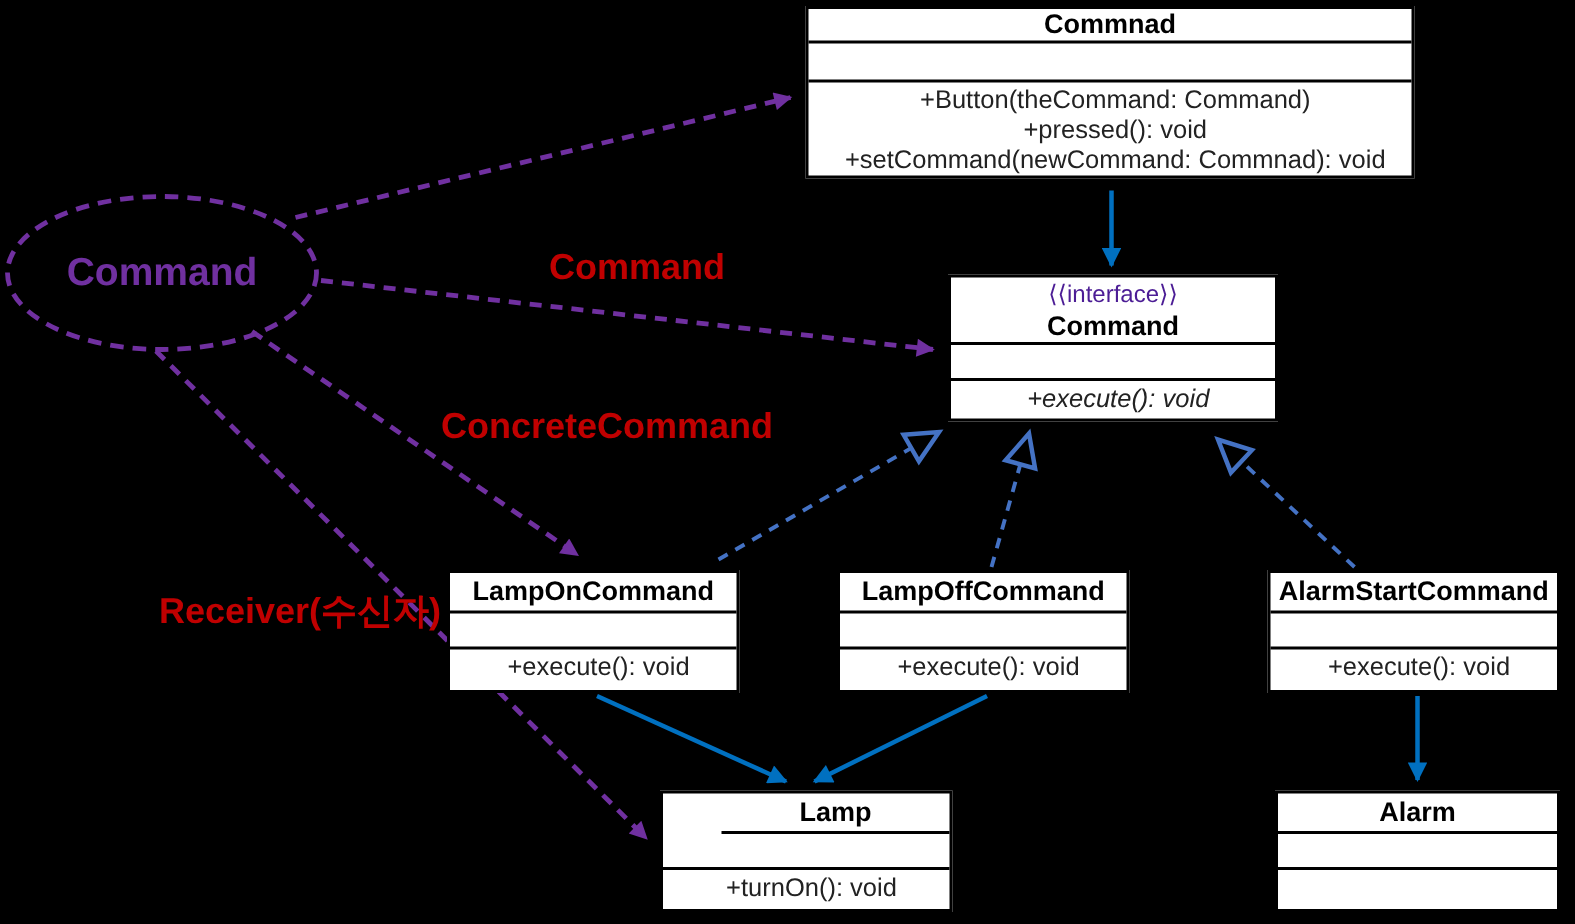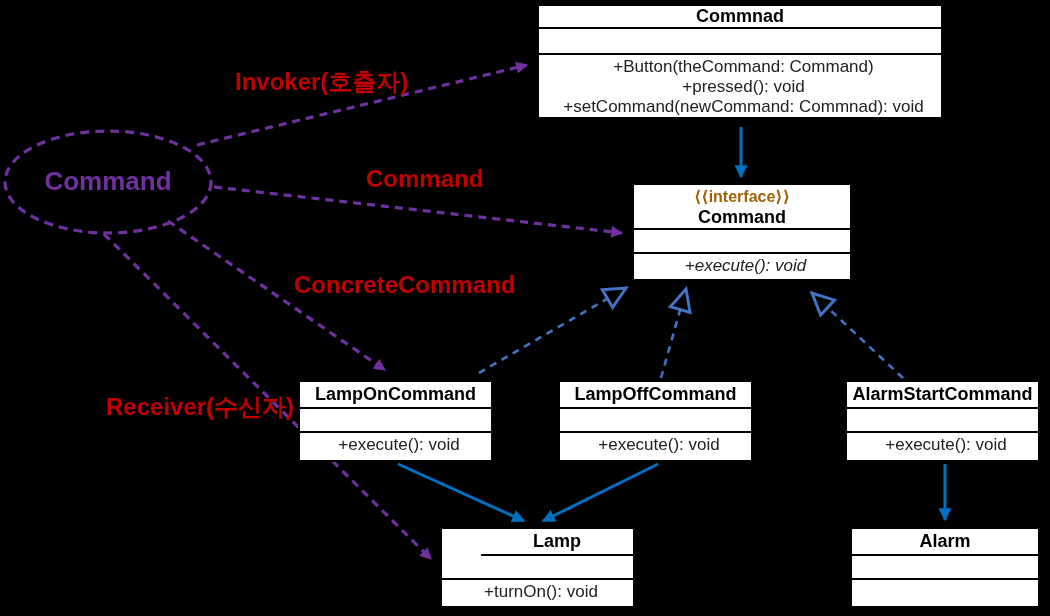--- a/index.html
+++ b/index.html
@@ -14,21 +14,21 @@
     position:absolute;background:#fff;border:2px solid #000;box-sizing:border-box;
   }
   .uml-title{
     text-align:center;font-weight:bold;color:#000;font-size:18px;
     display:flex;flex-direction:column;justify-content:center;align-items:center;
     border-bottom:2px solid #000;box-sizing:border-box;
   }
   .uml-attrs{border-bottom:2px solid #000;box-sizing:border-box;}
   .uml-methods{color:#222;font-size:17px;padding:2px 0 0 7px;box-sizing:border-box;text-align:center;}
   .uml-methods .m{line-height:20px;white-space:nowrap;}
-  .stereotype{font-weight:bold;font-size:16px;line-height:21px;color:#a16207;}
+  .stereotype{font-weight:normal;font-size:16px;line-height:21px;color:#4c1d95;}
   .iface-name{font-size:18px;line-height:21px;}
   .italic .m{font-style:italic;}
 
   
   .edge-label{
     position:absolute;color:#C00000;font-weight:bold;font-size:24px;white-space:nowrap;
   }
   
   .ellipse-label{
     position:absolute;color:#7030A0;font-weight:bold;font-size:26px;
@@ -65,21 +65,20 @@
     <line x1="658" y1="464" x2="543" y2="521" stroke="#0070C0" stroke-width="3" marker-end="url(#arrB)"></line>
     <line x1="945" y1="464" x2="945" y2="520" stroke="#0070C0" stroke-width="3" marker-end="url(#arrB)"></line>
 
     <line x1="479" y1="373" x2="626" y2="288" stroke="#4472C4" stroke-width="2.6" stroke-dasharray="7 6" marker-end="url(#triB)"></line>
     <line x1="661" y1="378" x2="686" y2="289" stroke="#4472C4" stroke-width="2.6" stroke-dasharray="7 6" marker-end="url(#triB)"></line>
     <line x1="903" y1="378" x2="812" y2="293" stroke="#4472C4" stroke-width="2.6" stroke-dasharray="7 6" marker-end="url(#triB)"></line>
   </svg>
 
   <div class="ellipse-label" style="left:3px;top:166px;">Command</div>
 
-  <div class="edge-label" style="left:235px;top:66px;">Invoker(호출자)</div>
   <div class="edge-label" style="left:366px;top:165px;">Command</div>
   <div class="edge-label" style="left:294px;top:271px;">ConcreteCommand</div>
   <div class="edge-label" style="left:106px;top:391px;">Receiver(수신자)</div>
 
   <div class="uml-box" style="left:537px;top:4px;width:406px;height:115px;">
     <div class="uml-title" style="height:23px;">Commnad</div>
     <div class="uml-attrs" style="height:26px;"></div>
     <div class="uml-methods">
       <div class="m">+Button(theCommand: Command)</div>
       <div class="m">+pressed(): void</div>

